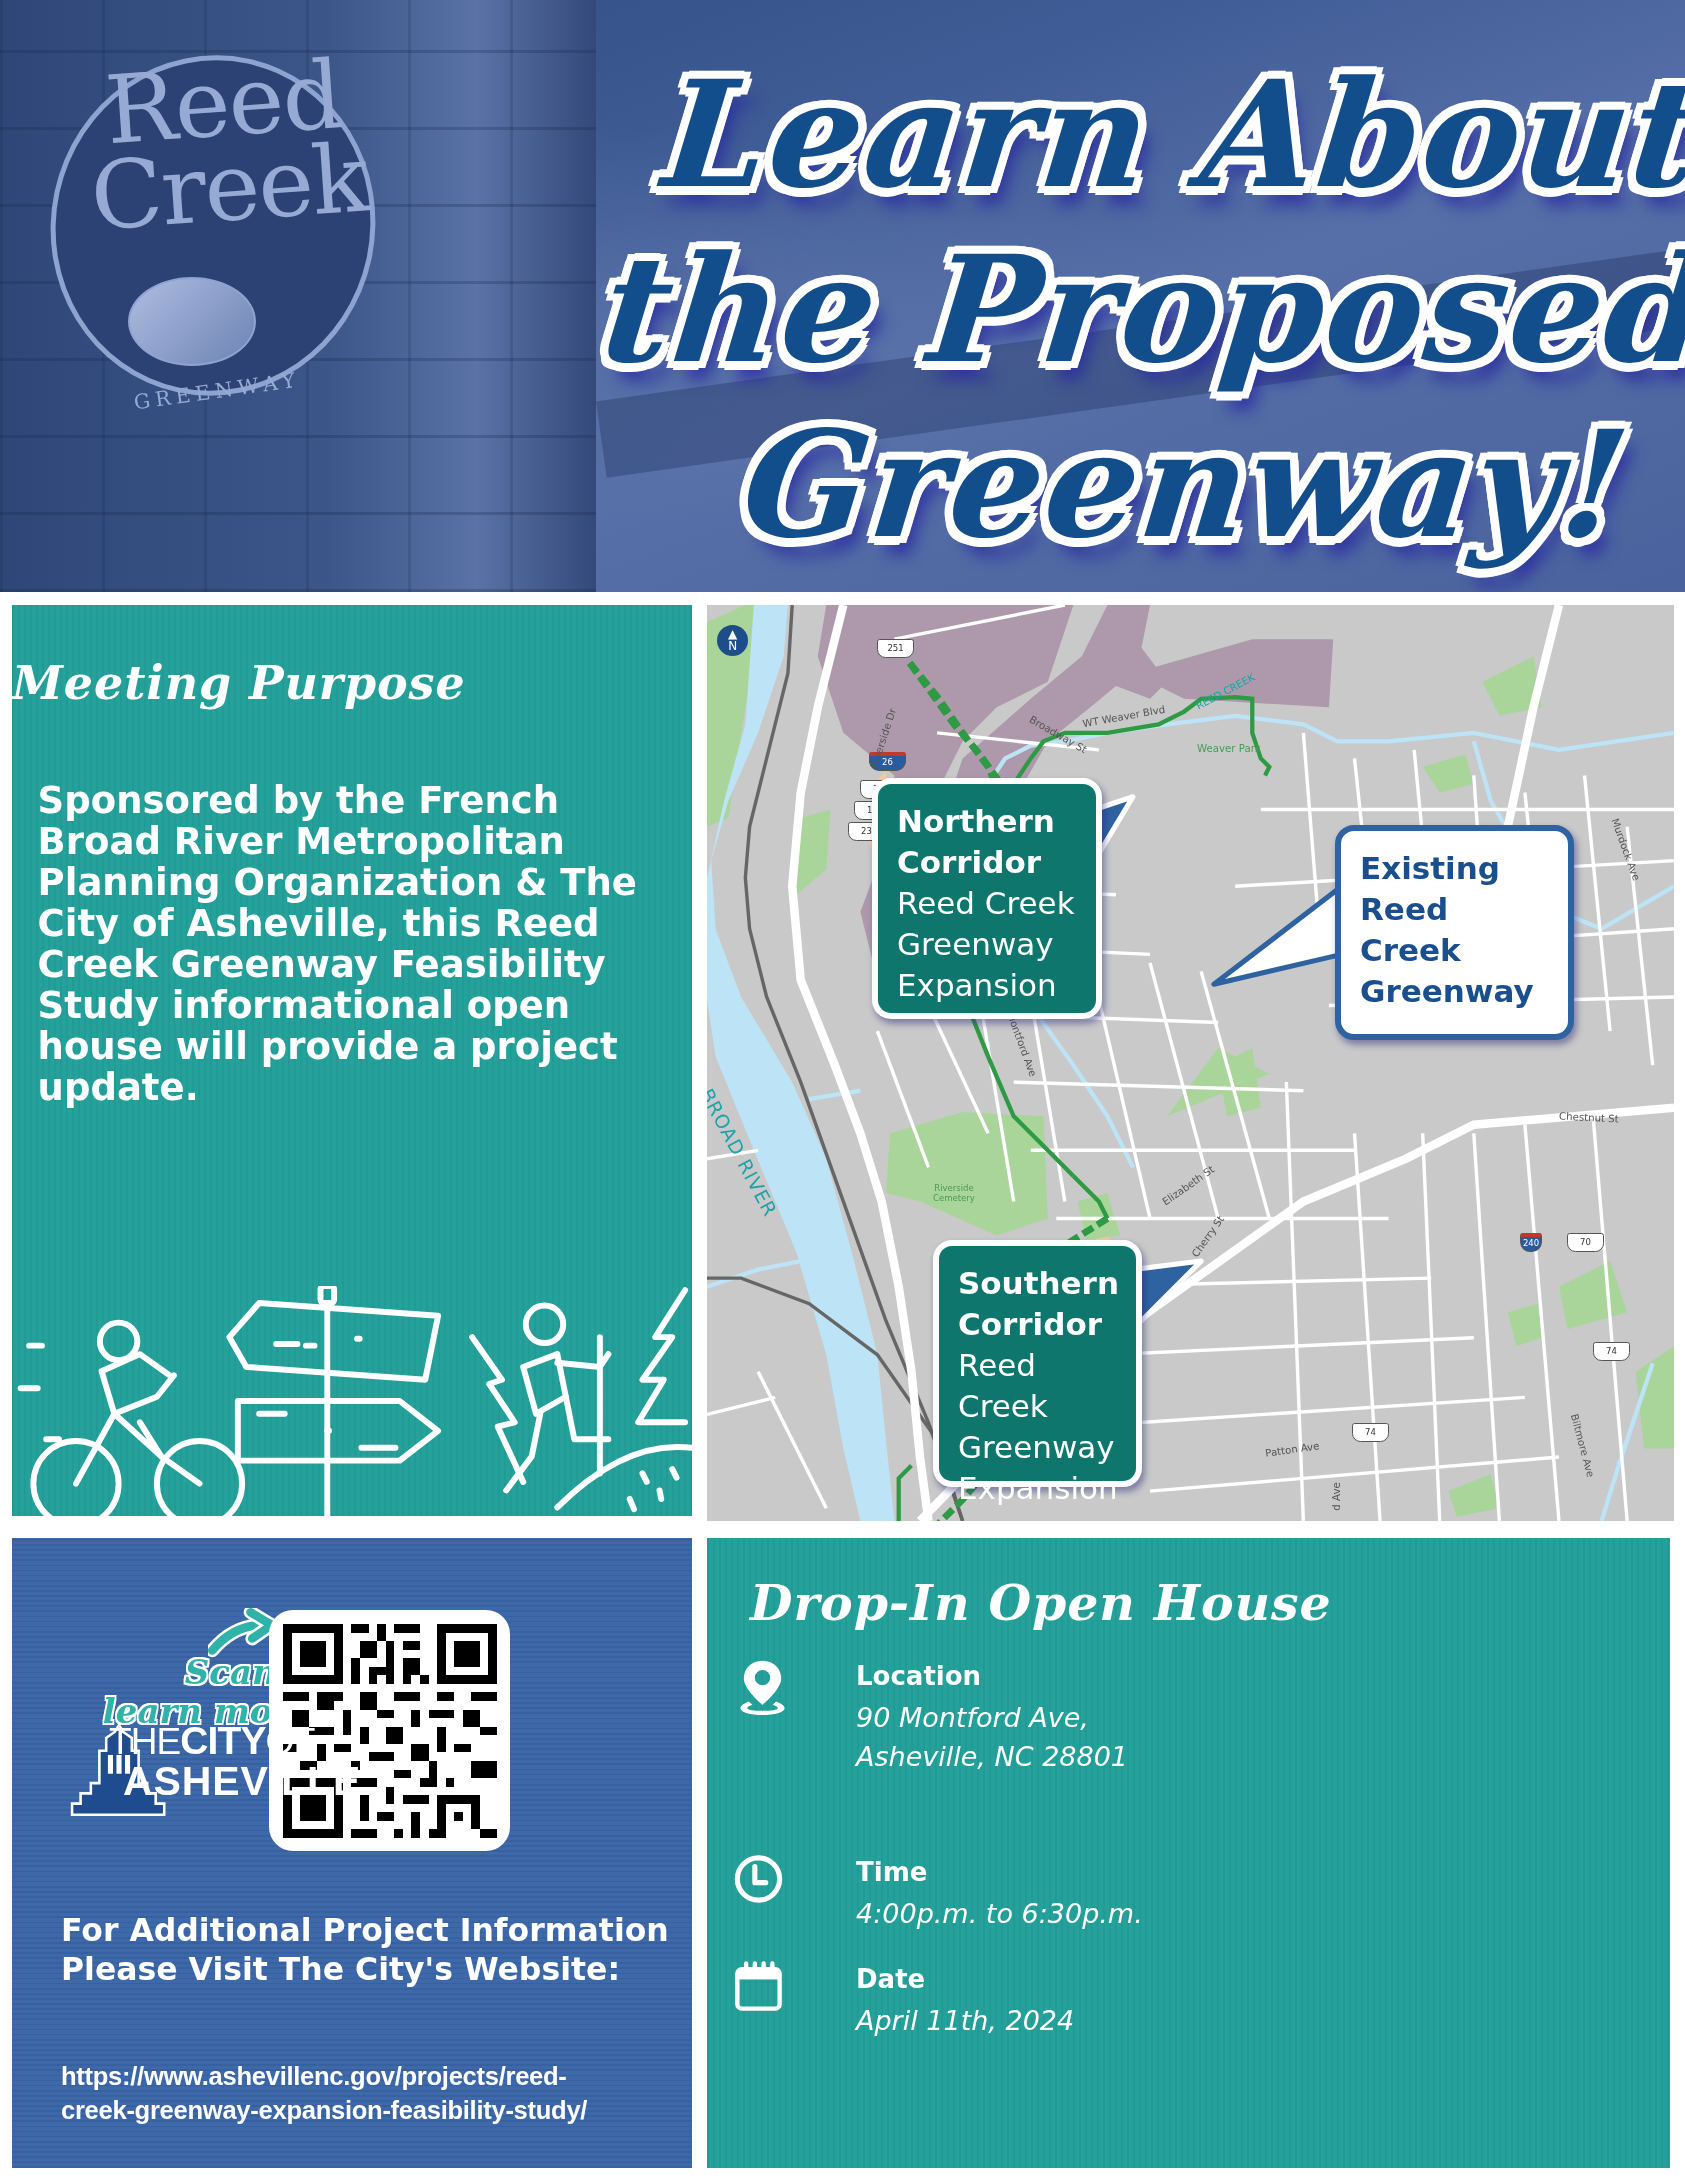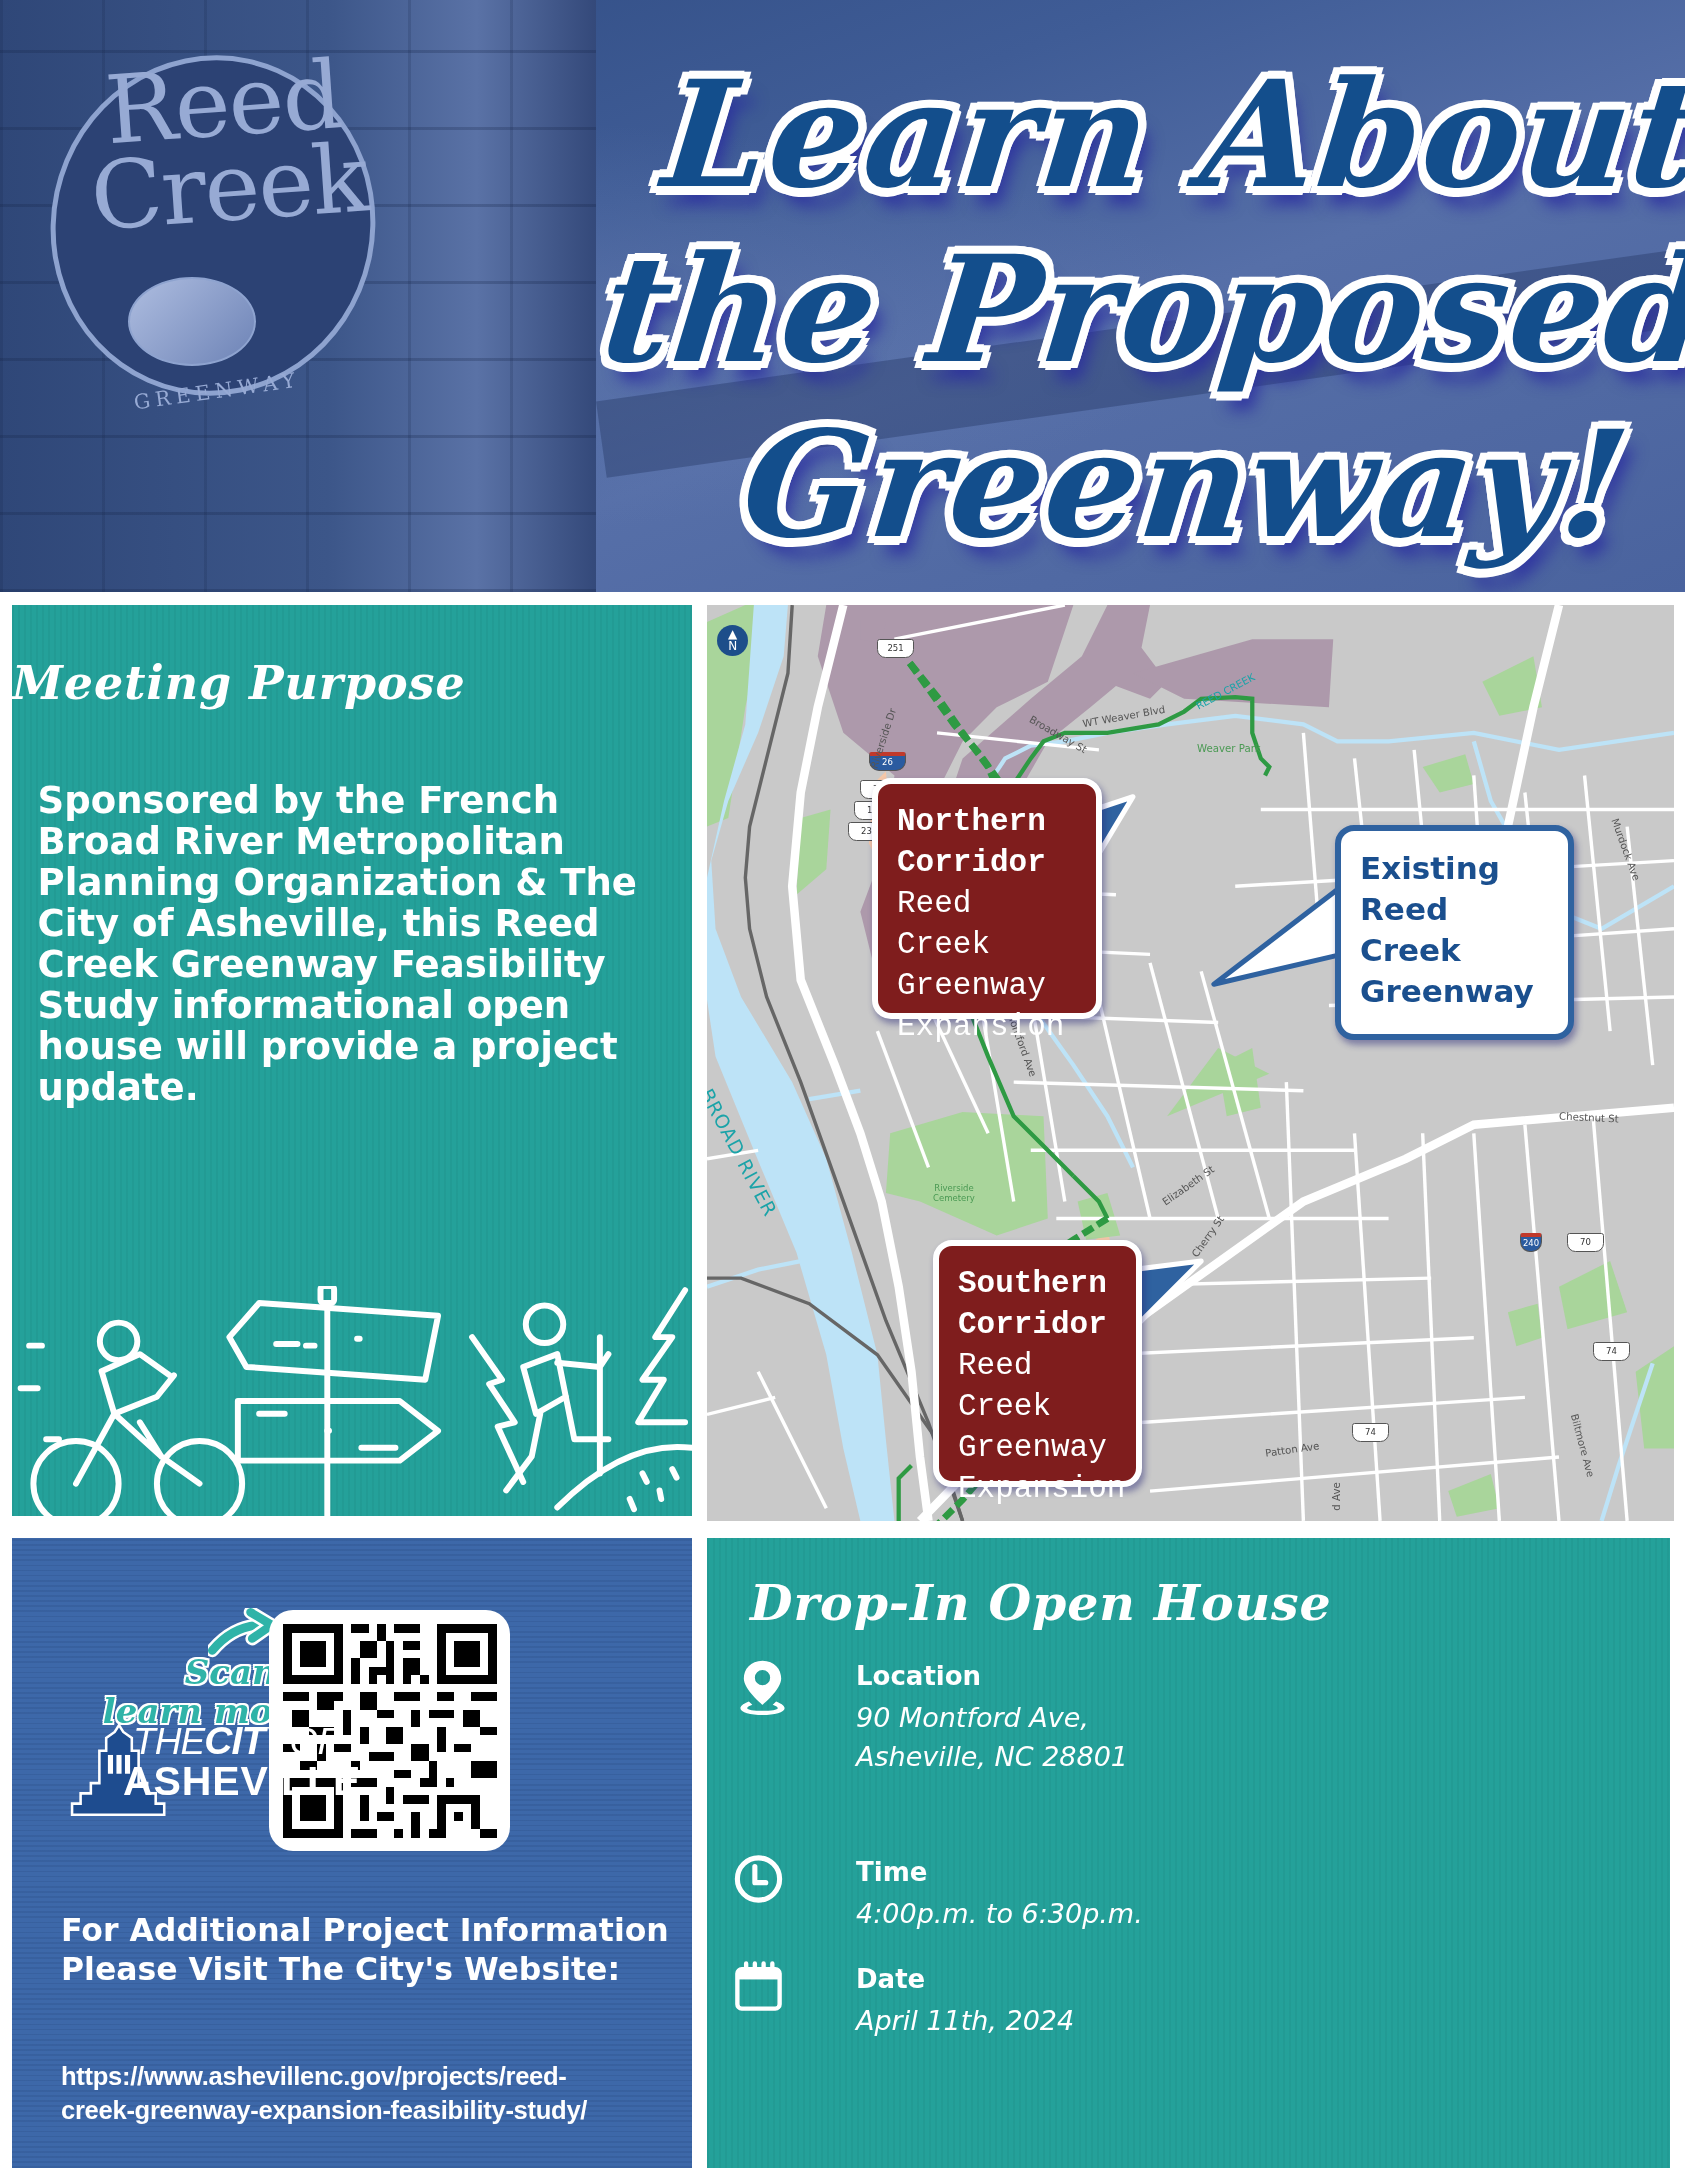--- a/index.html
+++ b/index.html
@@ -105,21 +105,21 @@
     border-radius: 2.6px 2.6px 8.5px 8.5px; font-size: 8.5px; color: #333; text-align: center; line-height: 17px;
     font-family: "DejaVu Sans", sans-serif;
   }
   .shield.interstate { background: #2a5ba0; color: #fff; border-top: 4.3px solid #c0392b; border-radius: 2.6px 2.6px 10.2px 10.2px; line-height: 12.8px; }
 
   .callout {
     position: absolute; border-radius: 19px; padding: 17px 19px;
     font-family: "DejaVu Sans", sans-serif; line-height: 41px;
     box-shadow: 2.6px 4.3px 6.8px rgba(40,40,120,0.45);
   }
-  .callout.blue { background: #7f1d1d; border: 6.8px solid #ffffff; color: #fff; font-family: Liberation Mono, monospace; }
+  .callout.blue { background: #0f766e; border: 6.8px solid #ffffff; color: #fff; }
   .callout.white { background: #ffffff; border: 6.8px solid #2f62a0; color: #1a4f8e; }
   .callout .strong { font-weight: bold; font-size: 31px; display: block; }
   .callout .sub { font-size: 31px; display: block; font-weight: normal; }
   .callout-north { left: 165px; top: 173px; width: 230px; height: 241px; }
   .callout-existing { left: 628px; top: 220px; width: 239px; height: 215px; }
   .callout-south { left: 226px; top: 635px; width: 209px; height: 247px; }
   .callout-existing .strong { line-height: 41px; }
   .pointer { position: absolute; width: 0; height: 0; }
 
   
@@ -136,22 +136,22 @@
     color: #2fb3a8; font-size: 34px; line-height: 39px;
     text-shadow: 1.7px 0 0 #fff, -1.7px 0 0 #fff, 0 1.7px 0 #fff, 0 -1.7px 0 #fff, 1.7px 1.7px 0 #fff, -1.7px -1.7px 0 #fff, 1.7px -1.7px 0 #fff, -1.7px 1.7px 0 #fff;
   }
   .scan-arrow { position: absolute; left: 196px; top: 70px; }
   .qr-box {
     position: absolute; left: 257px; top: 72px; width: 241px; height: 241px;
     background: #fff; border-radius: 24px; padding: 13.6px;
   }
   .city-logo { position: absolute; left: 43px; top: 170px; width: 256px; height: 111px; }
   .city-the {
-    position: absolute; left: 121px; top: 181px; font-family: "Liberation Sans", sans-serif;
-    color: #ffffff; font-size: 39px; letter-spacing: -0.9px; white-space: nowrap; font-style: italic;
+    position: absolute; left: 97px; top: 181px; font-family: "Liberation Sans", sans-serif;
+    color: #ffffff; font-size: 39px; letter-spacing: -0.9px; white-space: nowrap;
   }
   .city-the .light { font-weight: normal; font-size: 37px; }
   .city-the .bold { font-weight: bold; }
   .city-name {
     position: absolute; left: 111px; top: 220px; font-family: "Liberation Sans", sans-serif;
     color: #ffffff; font-size: 41px; font-weight: bold; letter-spacing: 0.9px;
   }
   .info-heading {
     position: absolute; left: 49px; top: 373px; width: 613px;
     color: #fff; font-family: "DejaVu Sans", sans-serif; font-weight: bold;

